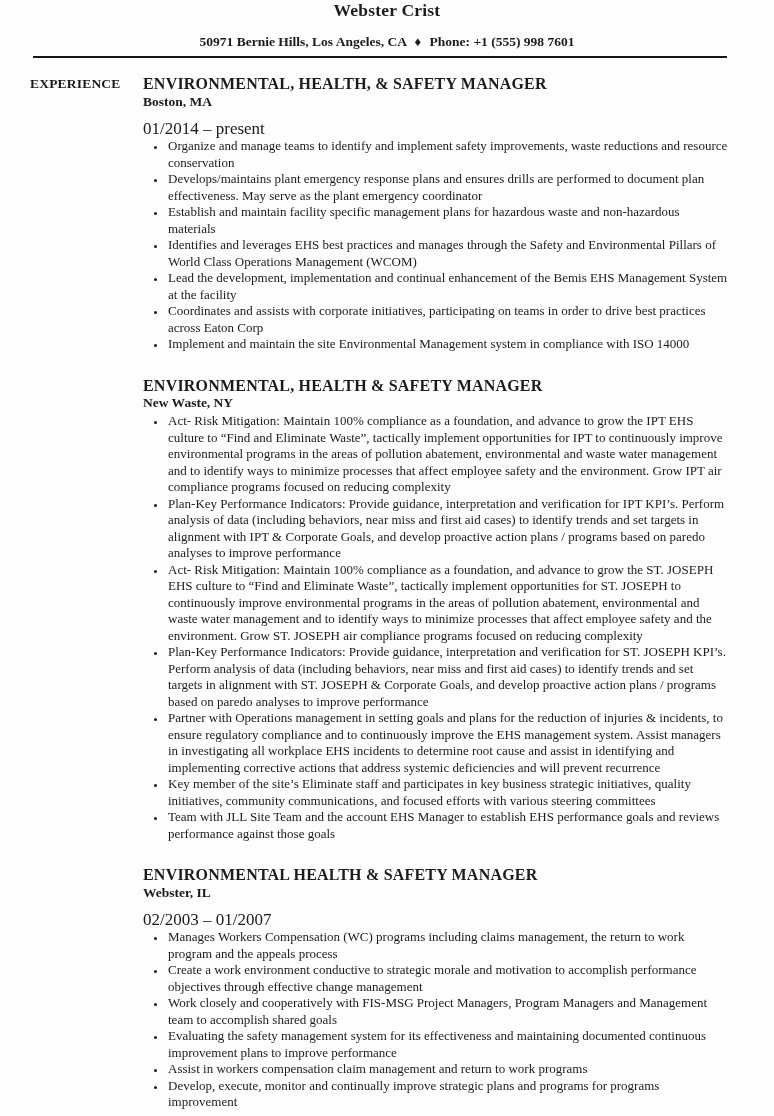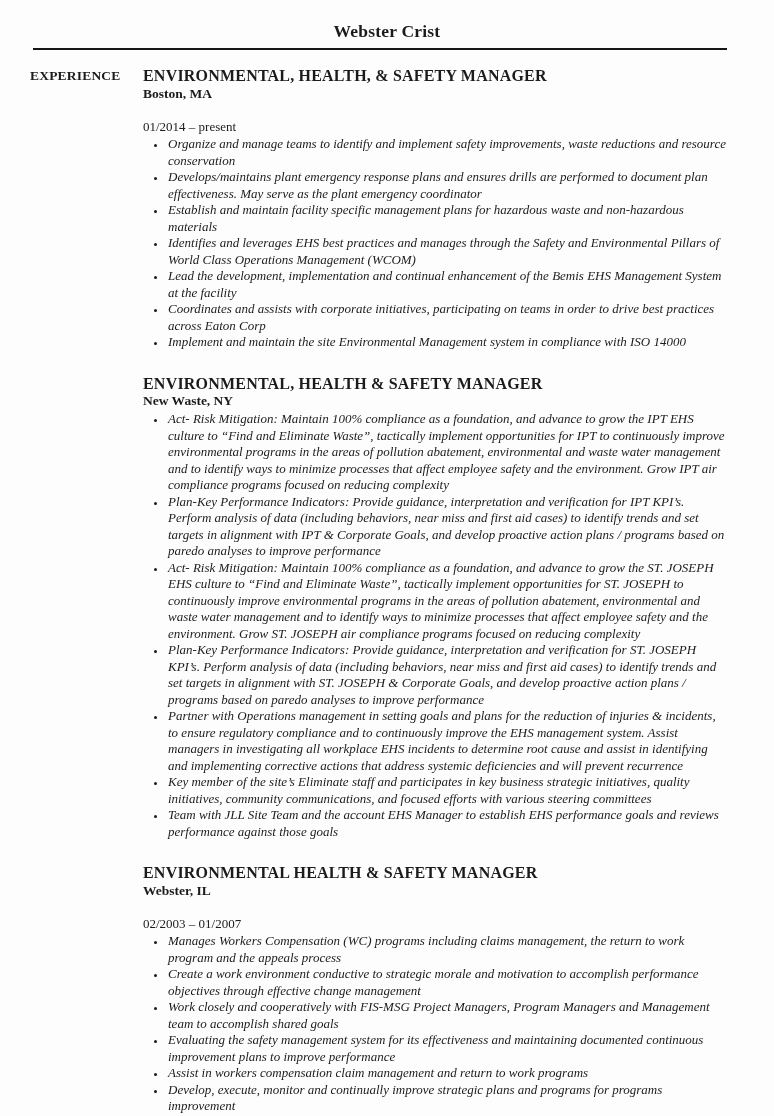--- a/index.html
+++ b/index.html
@@ -8,21 +8,20 @@
     overflow: hidden;
   }
   body {
     background: #fdfdfd;
     color: #1b1b1b;
     font-family: "Liberation Serif", serif;
   }
   .page {
     position: relative;
     width: 774px; height: 1116px;
-    padding-top: 21px;
   }
   .person-name {
     text-align: center;
     font-weight: bold;
     font-size: 17.5px;
     letter-spacing: 0.2px;
   }
   .contact-line {
     text-align: center;
     font-weight: bold;
@@ -65,43 +64,47 @@
     line-height: 16.5px;
     letter-spacing: 0.2px;
   }
   .job-location {
     font-weight: bold;
     font-size: 13.5px;
     line-height: 16px;
     margin-top: 1px;
   }
   .job-dates {
-    font-size: 13px;
+    font-size: 17px;
     line-height: 15.5px;
-    margin-top: 17px;
+    margin-top: 11px;
   }
   .job-bullets {
     margin-top: 2px;
     padding-left: 24px;
     list-style-type: disc;
-    font-style: italic;
   }
   .job-bullets li {
     font-size: 13px;
     line-height: 16.5px;
     padding-left: 1px;
   }
   .job-bullets li::marker { font-size: 11px; }
 </style>
 </head>
 <body>
 
 <div class="page">
   <header>
     <h1 class="person-name">Webster Crist</h1>
+    <div class="contact-line">
+      <span>50971 Bernie Hills, Los Angeles, CA</span>
+      <span class="diamond">♦</span>
+      <span>Phone: +1 (555) 998 7601</span>
+    </div>
     <hr class="header-divider">
   </header>
 
   <main class="columns">
     <div class="left-col">
       <div class="section-label">EXPERIENCE</div>
     </div>
     <div class="right-col" id="jobs">
         <section class="job">
           <div class="job-title">ENVIRONMENTAL, HEALTH, &amp; SAFETY MANAGER</div>

